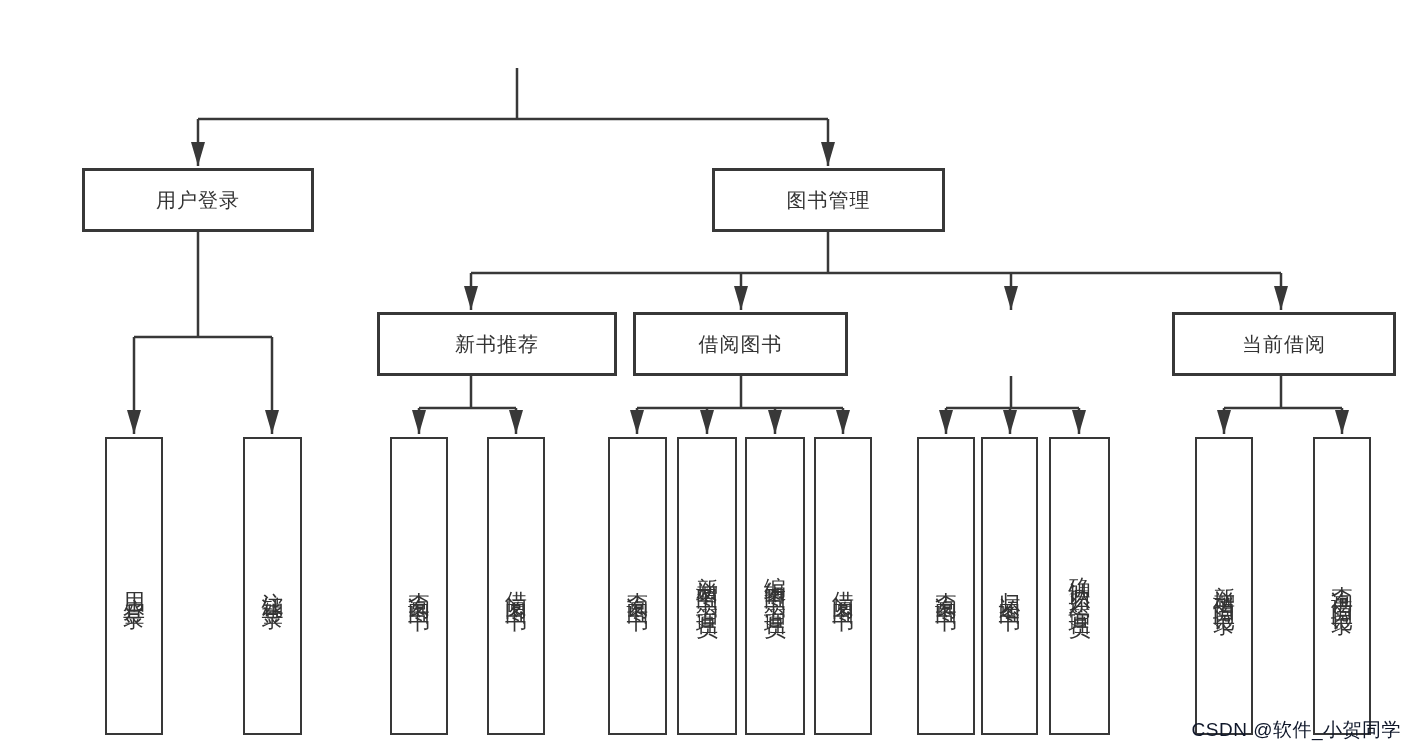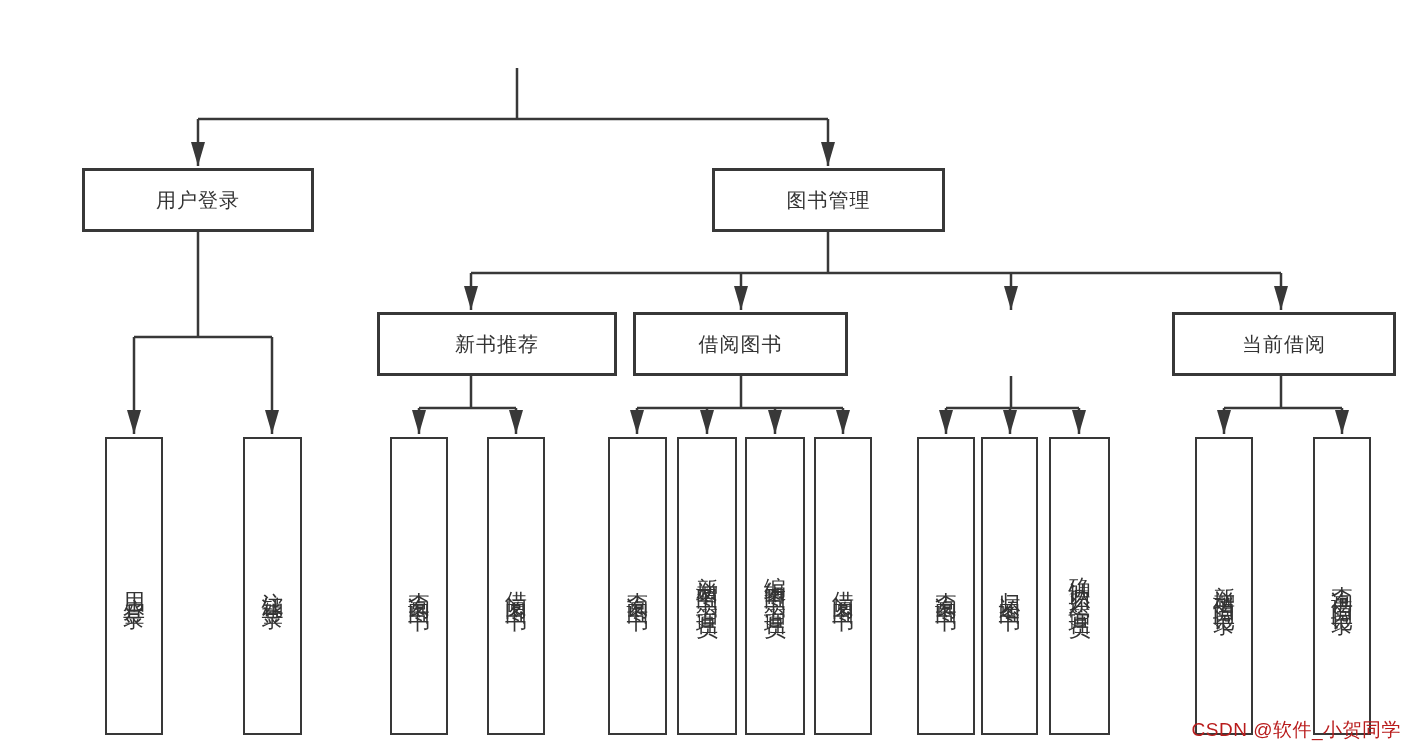--- a/index.html
+++ b/index.html
@@ -56,21 +56,21 @@
     letter-spacing: 6px;
     line-height: 1;
     color: #333333;
     white-space: nowrap;
   }
   .watermark {
     position: absolute;
     right: 4px;
     bottom: 4px;
     font-size: 19px;
-    color: #b91c1c;
+    color: #0f172a;
     letter-spacing: 0.5px;
     z-index: 5;
     white-space: nowrap;
     margin-top: 36px;
   }
 </style>
 </head>
 <body>
 
 <div class="canvas">

